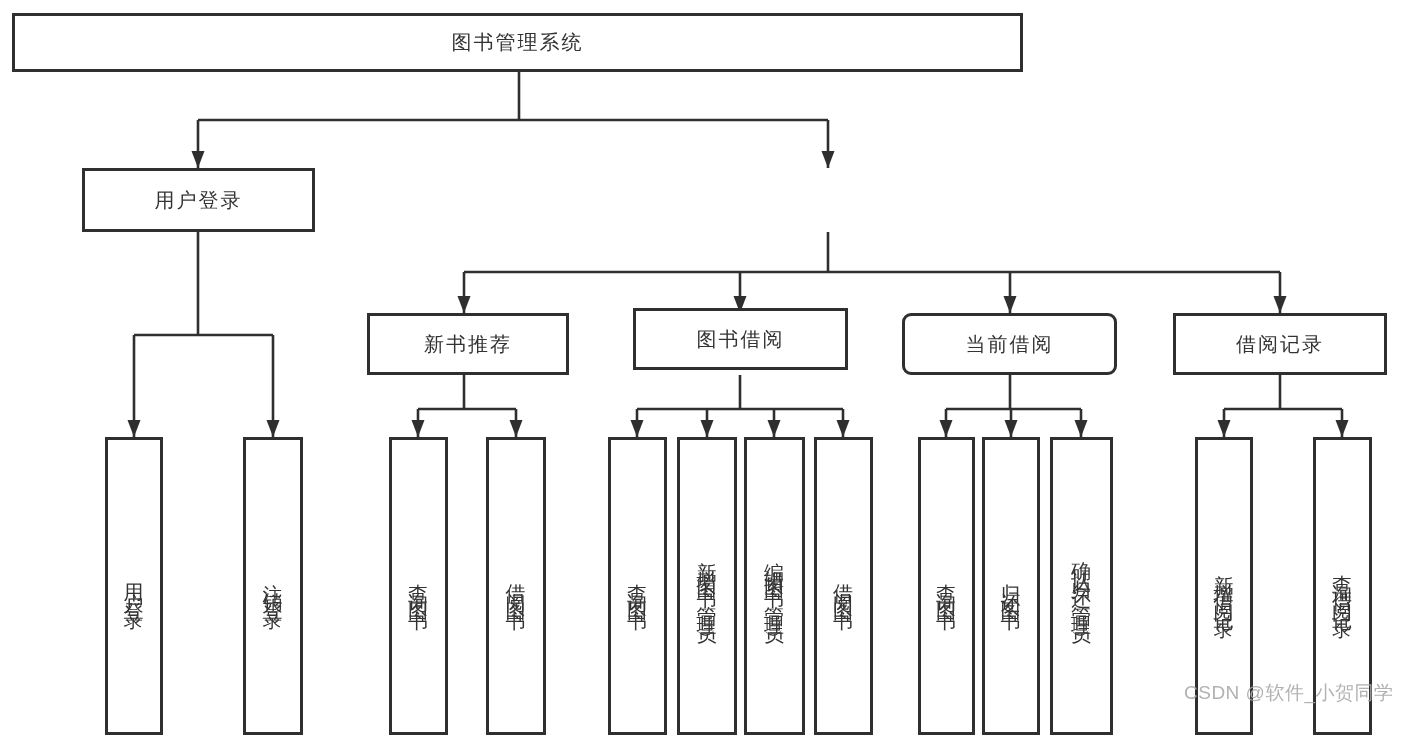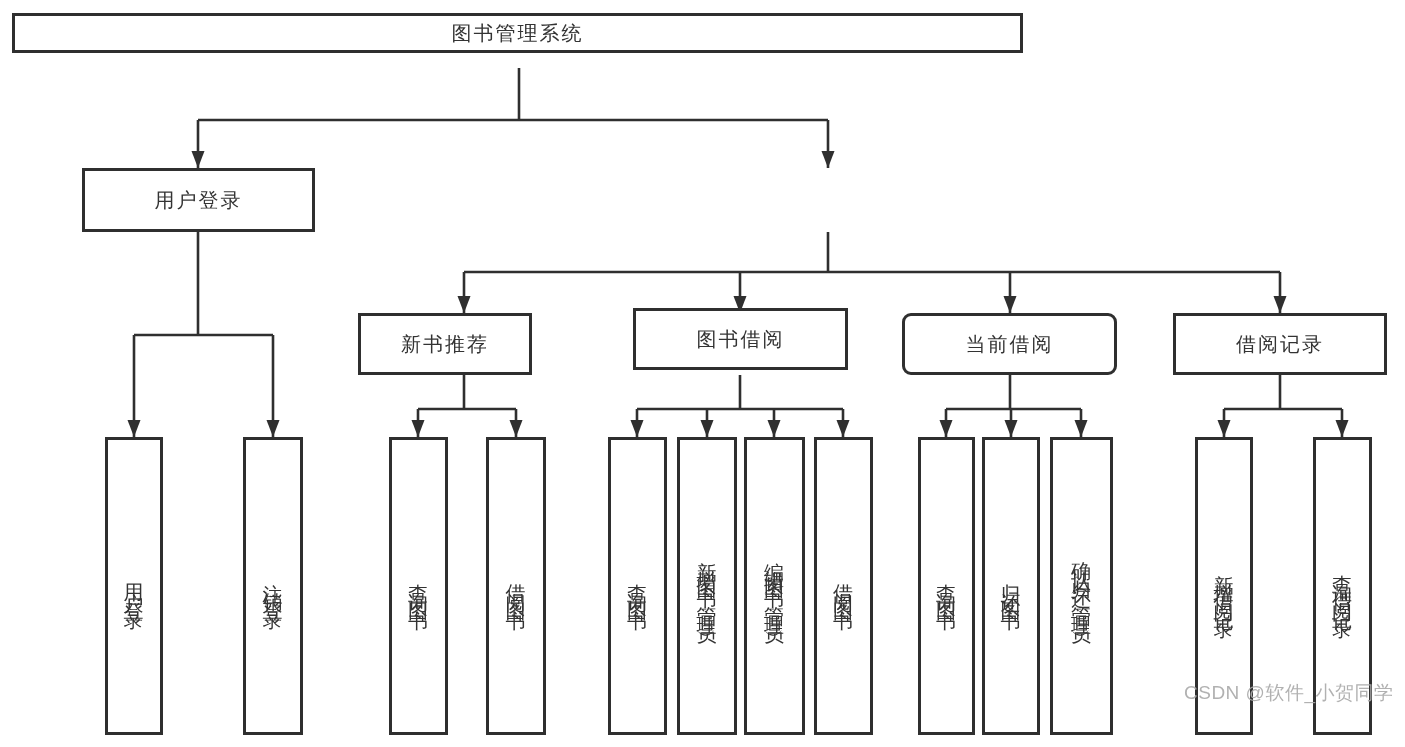--- a/index.html
+++ b/index.html
@@ -109,29 +109,29 @@
       <g>
         <path d="M1280 375 L1280 410"></path>
         <path d="M1224 409 L1342 409"></path>
         <path d="M1224 409 L1224 437" marker-end="url(#arw)"></path>
         <path d="M1342 409 L1342 437" marker-end="url(#arw)"></path>
       </g>
 
     </g>
   </svg>
 
-  <div class="box h" style="left:12px; top:13px; width:1011px; height:40px;">
+  <div class="box h" style="left:12px; top:13px; width:1011px; height:59px;">
     <span class="lbl">图书管理系统</span>
   </div>
 
   <div class="box h" style="left:82px; top:168px; width:233px; height:64px;">
     <span class="lbl">用户登录</span>
   </div>
 
-  <div class="box h" style="left:358px; top:313px; width:174px; height:62px;">
+  <div class="box h" style="left:367px; top:313px; width:202px; height:62px;">
     <span class="lbl">新书推荐</span>
   </div>
   <div class="box h" style="left:633px; top:308px; width:215px; height:62px;">
     <span class="lbl">图书借阅</span>
   </div>
   <div class="box h" style="left:902px; top:313px; width:215px; height:62px;border-radius:9px;">
     <span class="lbl">当前借阅</span>
   </div>
   <div class="box h" style="left:1173px; top:313px; width:214px; height:62px;">
     <span class="lbl">借阅记录</span>

